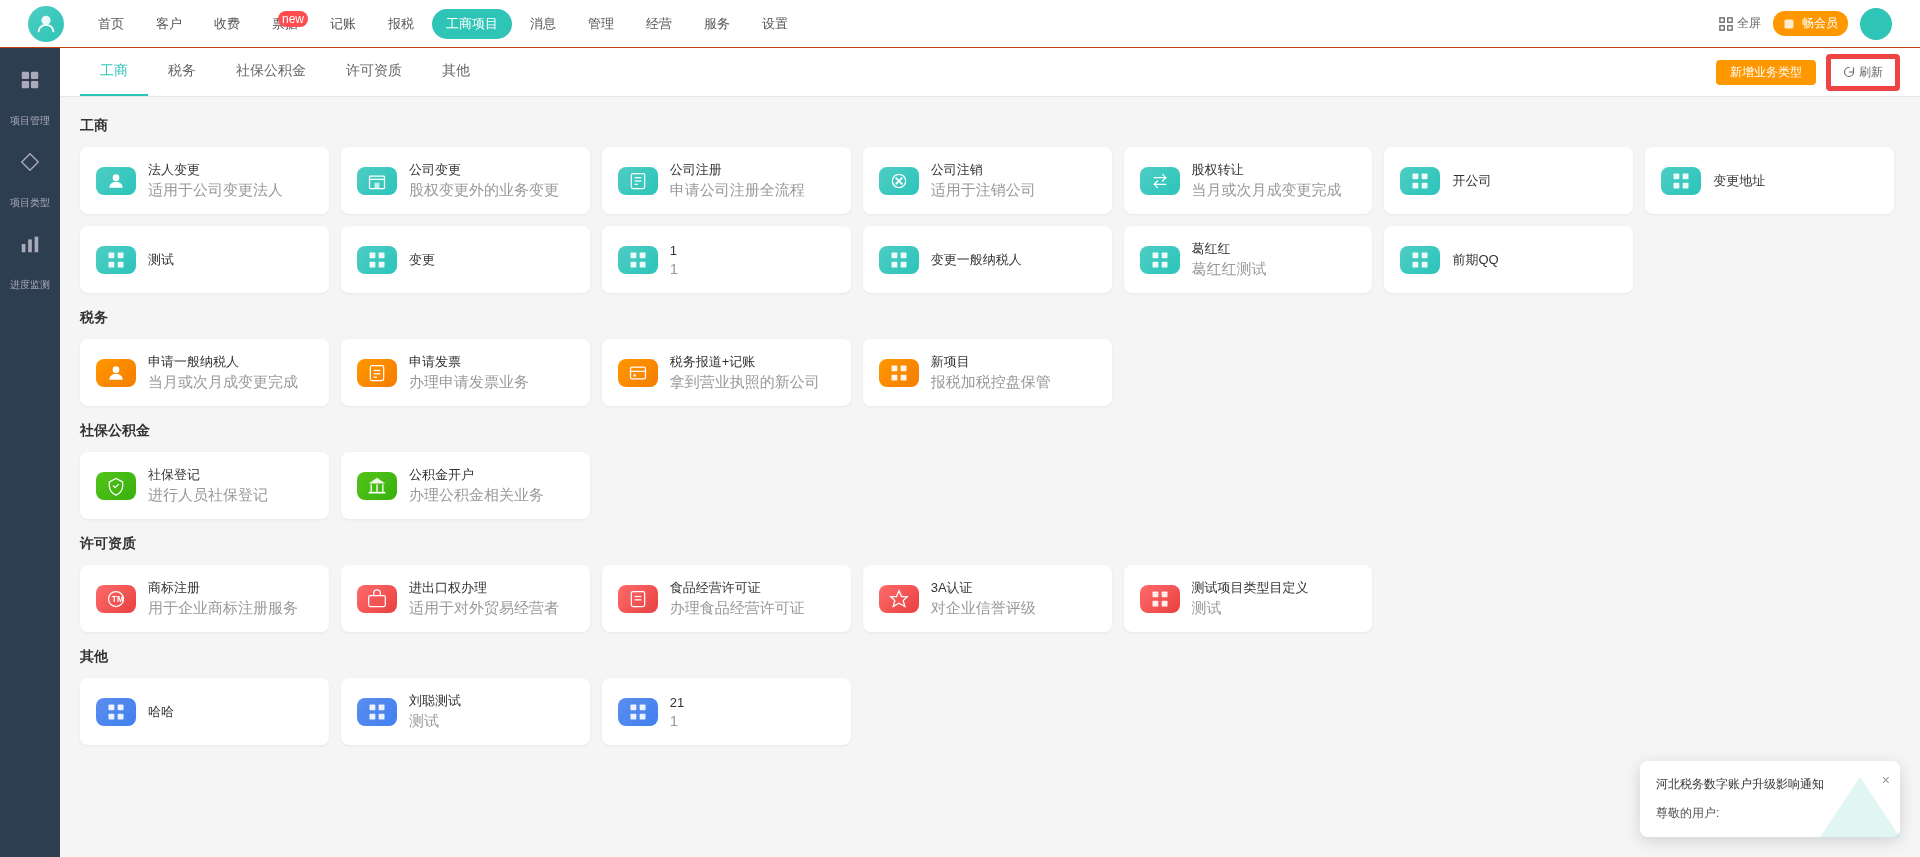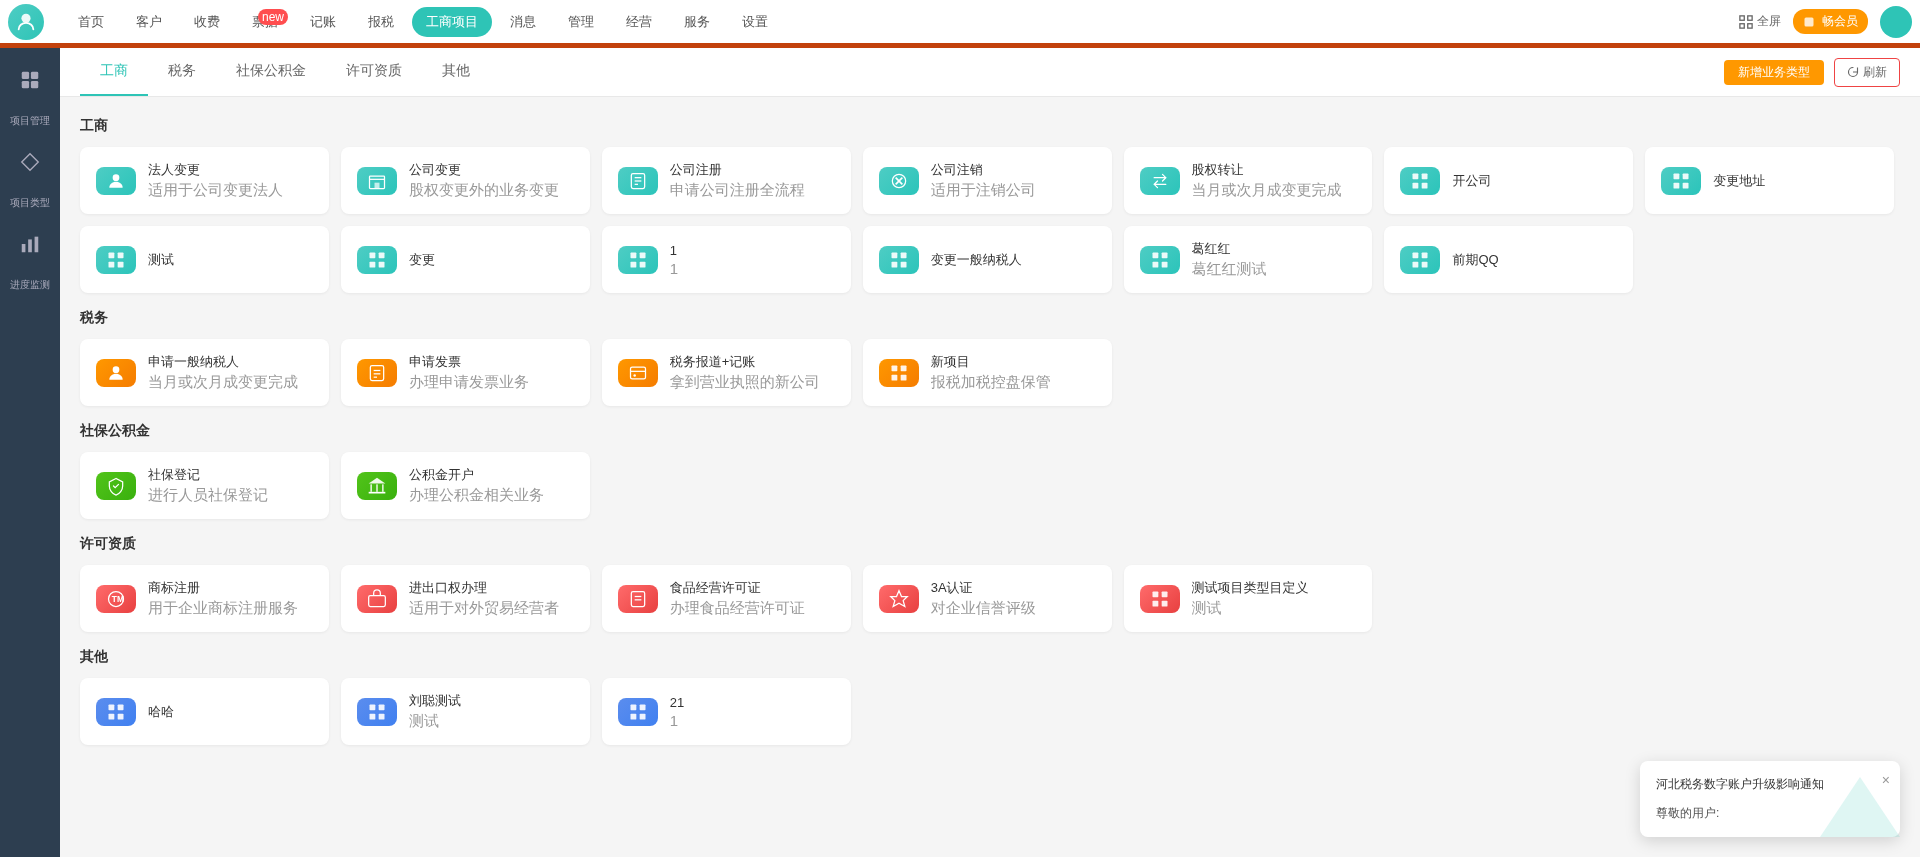--- a/index.html
+++ b/index.html
@@ -1,19 +1,19 @@
 <!DOCTYPE html>
 <html><head>
   <meta charset="utf-8">
   <style>
     * { box-sizing: border-box; margin: 0; padding: 0; }
     body { font-family: "Microsoft YaHei", "PingFang SC", sans-serif; background: #f5f5f5; font-size: 13px; color: #333; display: flex; flex-direction: column; height: 100vh; overflow: hidden; }
 
     
-    .top-nav { background: #fff; height: 48px; display: flex; align-items: center; border-bottom: 5px solid #c2410c; padding: 0 8px; flex-shrink: 0; }
+    .top-nav { background: #fff; height: 48px; display: flex; align-items: center; border-bottom: 1px solid #c2410c; padding: 0 28px; flex-shrink: 0; }
     .logo { width: 36px; height: 36px; background: linear-gradient(135deg, #4ecdc4, #2ec4b6); border-radius: 50%; display: flex; align-items: center; justify-content: center; color: white; font-size: 14px; font-weight: bold; margin-right: 20px; flex-shrink: 0; }
     .nav-items { display: flex; align-items: center; gap: 4px; flex: 1; }
     .nav-item { padding: 6px 14px; border-radius: 4px; cursor: pointer; font-size: 13px; color: #555; position: relative; white-space: nowrap; }
     .nav-item.active { background: #2ec4b6; color: white; border-radius: 16px; }
     .nav-badge { background: #ff4d4f; color: white; font-size: 12px; padding: 1px 4px; border-radius: 8px; position: absolute; top: 2px; right: 4px; }
     .nav-right { display: flex; align-items: center; gap: 12px; }
     .btn-fullscreen, .btn-member { font-size: 12px; color: #666; cursor: pointer; display: flex; align-items: center; gap: 4px; }
     .btn-member { background: #ff9800; color: white; padding: 4px 10px; border-radius: 12px; font-size: 12px; }
     .avatar { width: 32px; height: 32px; background: #2ec4b6; border-radius: 50%; cursor: pointer; }
 
@@ -28,21 +28,21 @@
     
     .content-area { flex: 1; display: flex; flex-direction: column; overflow: hidden; background: #f5f5f5; }
 
     
     .tab-bar { background: #fff; padding: 0 20px; display: flex; align-items: center; border-bottom: 1px solid #e8e8e8; flex-shrink: 0; justify-content: space-between; }
     .tabs { display: flex; }
     .tab { padding: 14px 20px; cursor: pointer; font-size: 14px; color: #666; border-bottom: 2px solid transparent; }
     .tab.active { color: #2ec4b6; border-bottom: 2px solid #2ec4b6; }
     .tab-actions { display: flex; align-items: center; gap: 10px; }
     .btn-new-type { background: #ff9800; color: white; padding: 4px 14px; border-radius: 4px; font-size: 12px; cursor: pointer; border: none; }
-    .btn-refresh { background: none; border: 1px solid #ef4444; padding: 5px 12px; border-radius: 4px; font-size: 12px; cursor: pointer; color: #666; display: flex; align-items: center; gap: 4px; }
+    .btn-refresh { background: none; border: 5px solid #ef4444; padding: 5px 12px; border-radius: 4px; font-size: 12px; cursor: pointer; color: #666; display: flex; align-items: center; gap: 4px; }
 
     
     .scroll-content { flex: 1; overflow-y: auto; padding: 16px 20px; }
 
     
     .section-title { font-size: 14px; font-weight: 600; color: #333; margin-bottom: 12px; margin-top: 4px; }
 
     
     .cards-grid { display: flex; flex-wrap: wrap; gap: 12px; margin-bottom: 16px; }
     .card { background: #fff; border-radius: 8px; padding: 14px 16px; display: flex; align-items: center; gap: 12px; min-width: 180px; width: calc(14.28% - 11px); cursor: pointer; box-shadow: 0 1px 3px rgba(0,0,0,0.06); }

